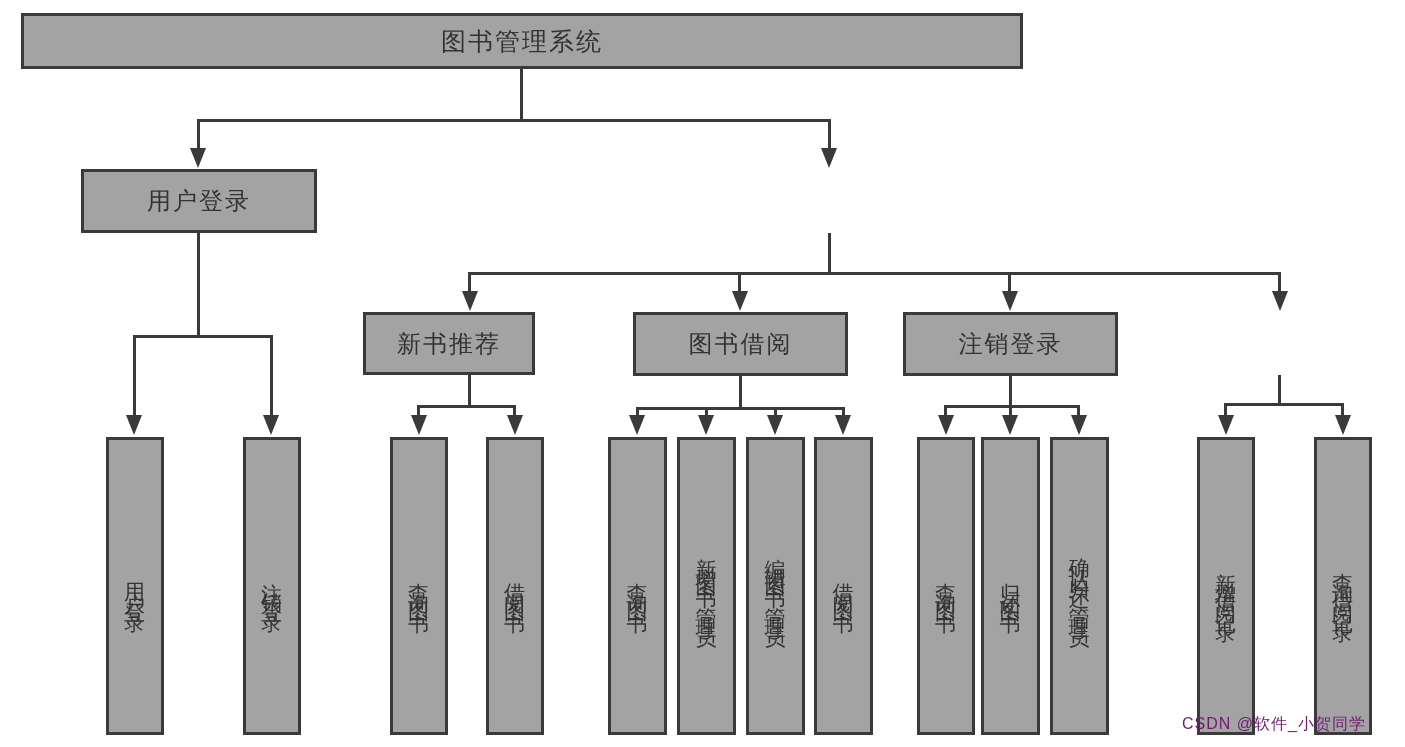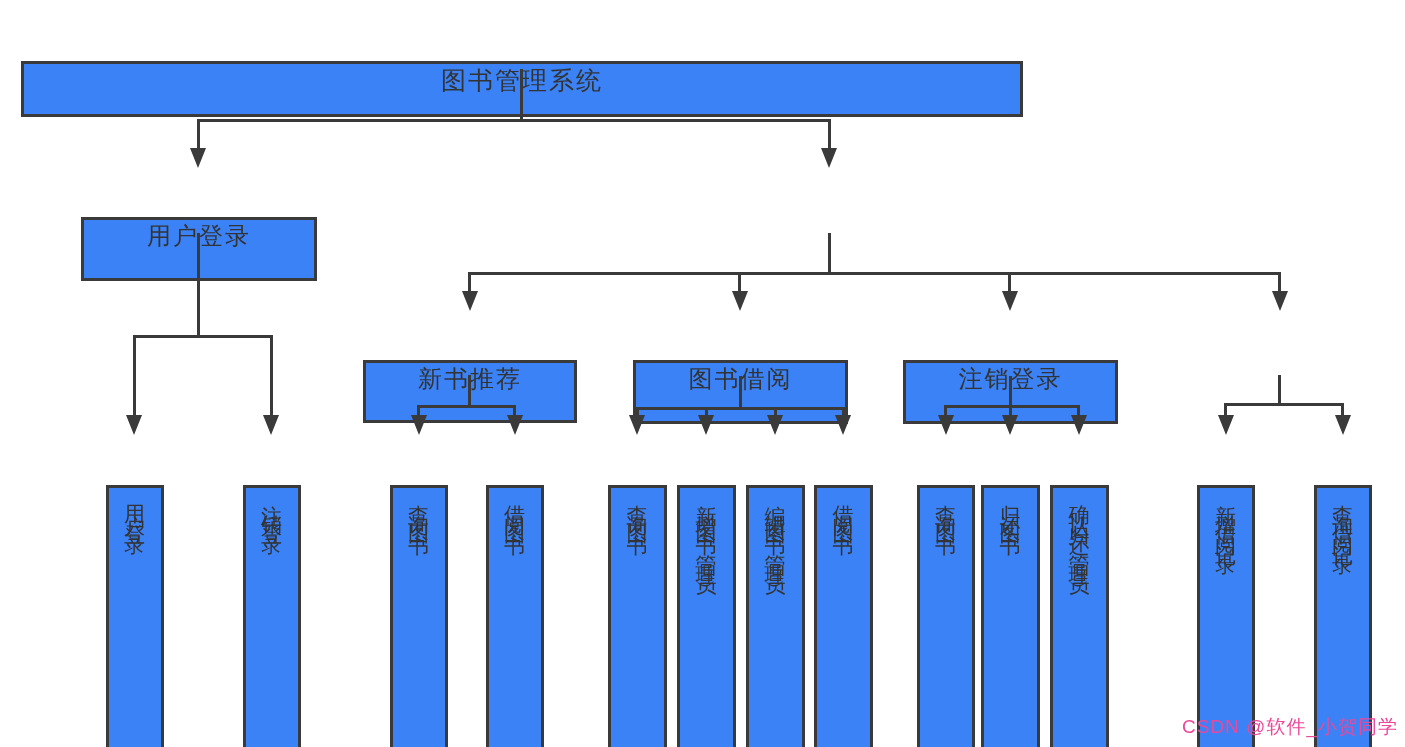--- a/index.html
+++ b/index.html
@@ -1,28 +1,28 @@
 <!DOCTYPE html>
 <html><head>
 <meta charset="utf-8">
 <style>
   html,body{margin:0;padding:0;background:#ffffff;}
   body{font-family:"Liberation Sans","DejaVu Sans",sans-serif;}
   .stage{position:relative;width:1405px;height:747px;background:#ffffff;overflow:hidden;}
-  .box{position:absolute;box-sizing:border-box;border:3px solid #3a3a3a;background:#3b82f6;
-       display:flex;justify-content:center;color:#333333;margin-top:48px;}
+  .box{position:absolute;box-sizing:border-box;border:3px solid #3a3a3a;background:#a3a3a3;
+       display:flex;align-items:center;justify-content:center;color:#333333;}
   .hbox span{font-size:24px;letter-spacing:2px;white-space:nowrap;}
   .rootbox span{font-size:25px;}
   .vbox span{writing-mode:vertical-rl;text-orientation:mixed;font-size:21px;letter-spacing:10px;
              line-height:1;white-space:nowrap;}
   .vl{position:absolute;width:3px;background:#3a3a3a;}
   .hl{position:absolute;height:3px;background:#3a3a3a;}
   .ar{position:absolute;width:0;height:0;border-left:8px solid transparent;
       border-right:8px solid transparent;border-top:20px solid #3a3a3a;}
-  .watermark{position:absolute;left:1182px;top:714px;font-size:19px;color:#ec4899;
+  .watermark{position:absolute;left:1182px;top:714px;font-size:16px;color:#701a75;
              letter-spacing:1px;white-space:nowrap;z-index:5;}
 </style>
 </head>
 <body>
 
 <div class="stage">
 
   <div class="box hbox rootbox" style="left:21px;top:13px;width:1002px;height:56px;">
     <span>图书管理系统</span>
   </div>
@@ -49,21 +49,21 @@
   <div class="hl" style="left:468px;top:272px;width:813px;"></div>
   <div class="vl" style="left:468px;top:272px;height:22px;"></div>
   <div class="vl" style="left:738px;top:272px;height:22px;"></div>
   <div class="vl" style="left:1008px;top:272px;height:22px;"></div>
   <div class="vl" style="left:1278px;top:272px;height:22px;"></div>
   <div class="ar" style="left:462px;top:291px;"></div>
   <div class="ar" style="left:732px;top:291px;"></div>
   <div class="ar" style="left:1002px;top:291px;"></div>
   <div class="ar" style="left:1272px;top:291px;"></div>
 
-  <div class="box hbox" style="left:363px;top:312px;width:214px;height:63px;">
+  <div class="box hbox" style="left:363px;top:312px;width:172px;height:63px;">
     <span>新书推荐</span>
   </div>
   <div class="box hbox" style="left:633px;top:312px;width:215px;height:64px;">
     <span>图书借阅</span>
   </div>
   <div class="box hbox" style="left:903px;top:312px;width:215px;height:64px;">
     <span>注销登录</span>
   </div>
 
   <div class="vl" style="left:468px;top:375px;height:33px;"></div>

